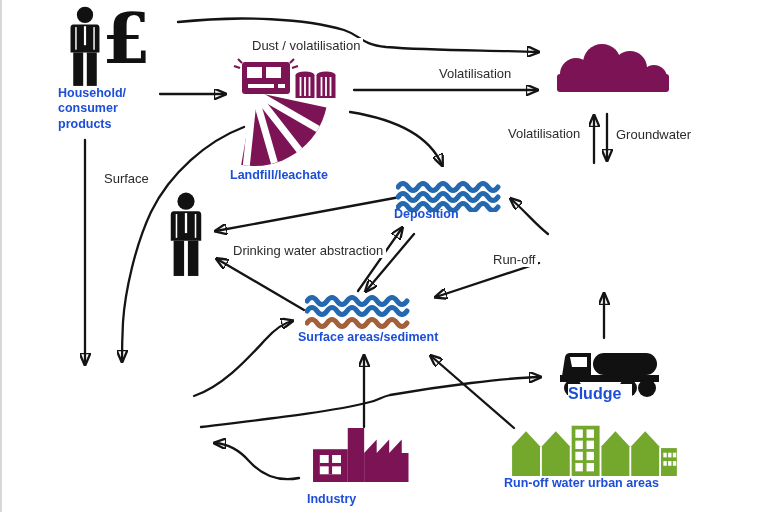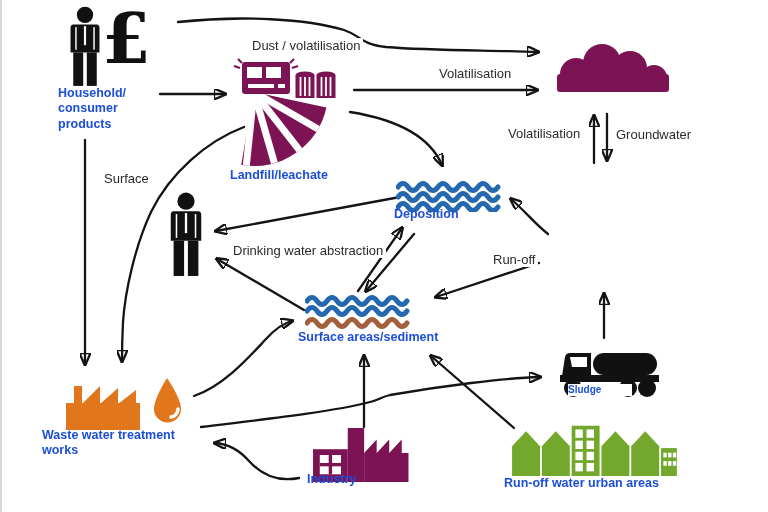--- a/index.html
+++ b/index.html
@@ -149,57 +149,44 @@
       <circle cx="21" cy="9.5" r="9" fill="#111"></circle>
       <path d="M8,20 L34,20 Q37,20 37,24 L37,51 L5,51 L5,24 Q5,20 8,20 Z" fill="#111"></path>
       <rect x="19.8" y="22" width="2.4" height="21" fill="#fff"></rect>
       <rect x="10.2" y="23" width="1.6" height="25" fill="#fff"></rect>
       <rect x="30.2" y="23" width="1.6" height="25" fill="#fff"></rect>
       <rect x="8" y="51" width="11" height="37" fill="#111"></rect>
       <rect x="23" y="51" width="11" height="37" fill="#111"></rect>
     </svg>
   </div>
 
-  <div class="node" style="left:40px;top:372px;width:166px;height:94px">
-    <svg width="128" height="58" viewBox="0 0 128 58" style="position:absolute;left:20px;top:2px">
-      <rect x="4" y="29" width="74" height="27" fill="#e2761d"></rect>
-      <rect x="12" y="12" width="8" height="18" fill="#e2761d"></rect>
-      <path d="M20,30 L38,12 L38,30 Z" fill="#e2761d"></path>
-      <path d="M38,30 L56,14 L56,30 Z" fill="#e2761d"></path>
-      <path d="M56,30 L74,16 L74,30 Z" fill="#e2761d"></path>
-      <path d="M105,4 C105,4 92,24 92,35 A13.5,13.5 0 0 0 119,35 C119,24 105,4 105,4 Z" fill="#e2761d"></path>
-      <path d="M109,43 A8,8 0 0 0 116,35" stroke="#fff" stroke-width="3.5" fill="none" stroke-linecap="round"></path>
-    </svg>
-    <span class="node-label" style="left:0;top:56px;width:166px">Waste water treatment
-works</span>
-  </div>
 
   <div class="node" style="left:305px;top:428px;width:122px;height:70px">
     <svg width="116" height="54" viewBox="0 0 118 56" style="position:absolute;left:3px;top:0">
       <rect x="2" y="22" width="36" height="34" fill="#7c1354"></rect>
       <rect x="9" y="28" width="22" height="20" fill="#fff"></rect>
       <line x1="20" y1="28" x2="20" y2="48" stroke="#7c1354" stroke-width="3.5"></line>
       <line x1="9" y1="38" x2="31" y2="38" stroke="#7c1354" stroke-width="3.5"></line>
       <rect x="38" y="0" width="17" height="56" fill="#7c1354"></rect>
       <path d="M55,56 L55,26 L68,12 L68,26 L81,12 L81,26 L94,12 L94,26 L101,26 L101,56 Z" fill="#7c1354"></path>
     </svg>
-    <span class="node-label" style="left:0;top:44px;width:122px">Industry</span>
+    <span class="node-label" style="left:0;top:64px;width:122px">Industry</span>
   </div>
 
   <div class="node" style="left:552px;top:340px;width:112px;height:62px">
     <svg width="108" height="56" viewBox="0 0 108 56" style="position:absolute;left:2px;top:2px">
       <path d="M6,34 L9,15 Q10,11 14,11 L35,11 L35,34 Z" fill="#111"></path>
       <path d="M14,15 L31,15 L31,25 L16,25 Z" fill="#fff"></path>
       <rect x="37" y="11" width="64" height="22" rx="11" fill="#111"></rect>
       <rect x="4" y="33" width="99" height="7" fill="#111"></rect>
       <circle cx="17" cy="46" r="9" fill="#111"></circle>
       <circle cx="72" cy="46" r="9" fill="#111"></circle>
       <circle cx="91" cy="46" r="9" fill="#111"></circle>
     </svg>
-    <span class="node-label" style="left:14px;top:44px;width:64px;font-size:10px;background:#fff">Sludge</span>
+    <span class="node-label" style="left:14px;top:44px;width:64px;font-size:16px;background:#fff">Sludge</span>
   </div>
 
   <div class="node" style="left:502px;top:420px;width:180px;height:76px">
     <svg width="178" height="54" viewBox="0 0 180 58" style="position:absolute;left:1px;top:2px">
       <path d="M2,58 V26 L17,10 L32,26 V58 Z" fill="#74a82d"></path>
       <path d="M34,58 V26 L49,10 L64,26 V58 Z" fill="#74a82d"></path>
       <rect x="66" y="4" width="30" height="54" fill="#74a82d"></rect>
       <g fill="#fff">
         <rect x="70" y="8" width="8" height="9"></rect>
           <rect x="82" y="8" width="8" height="9"></rect>

